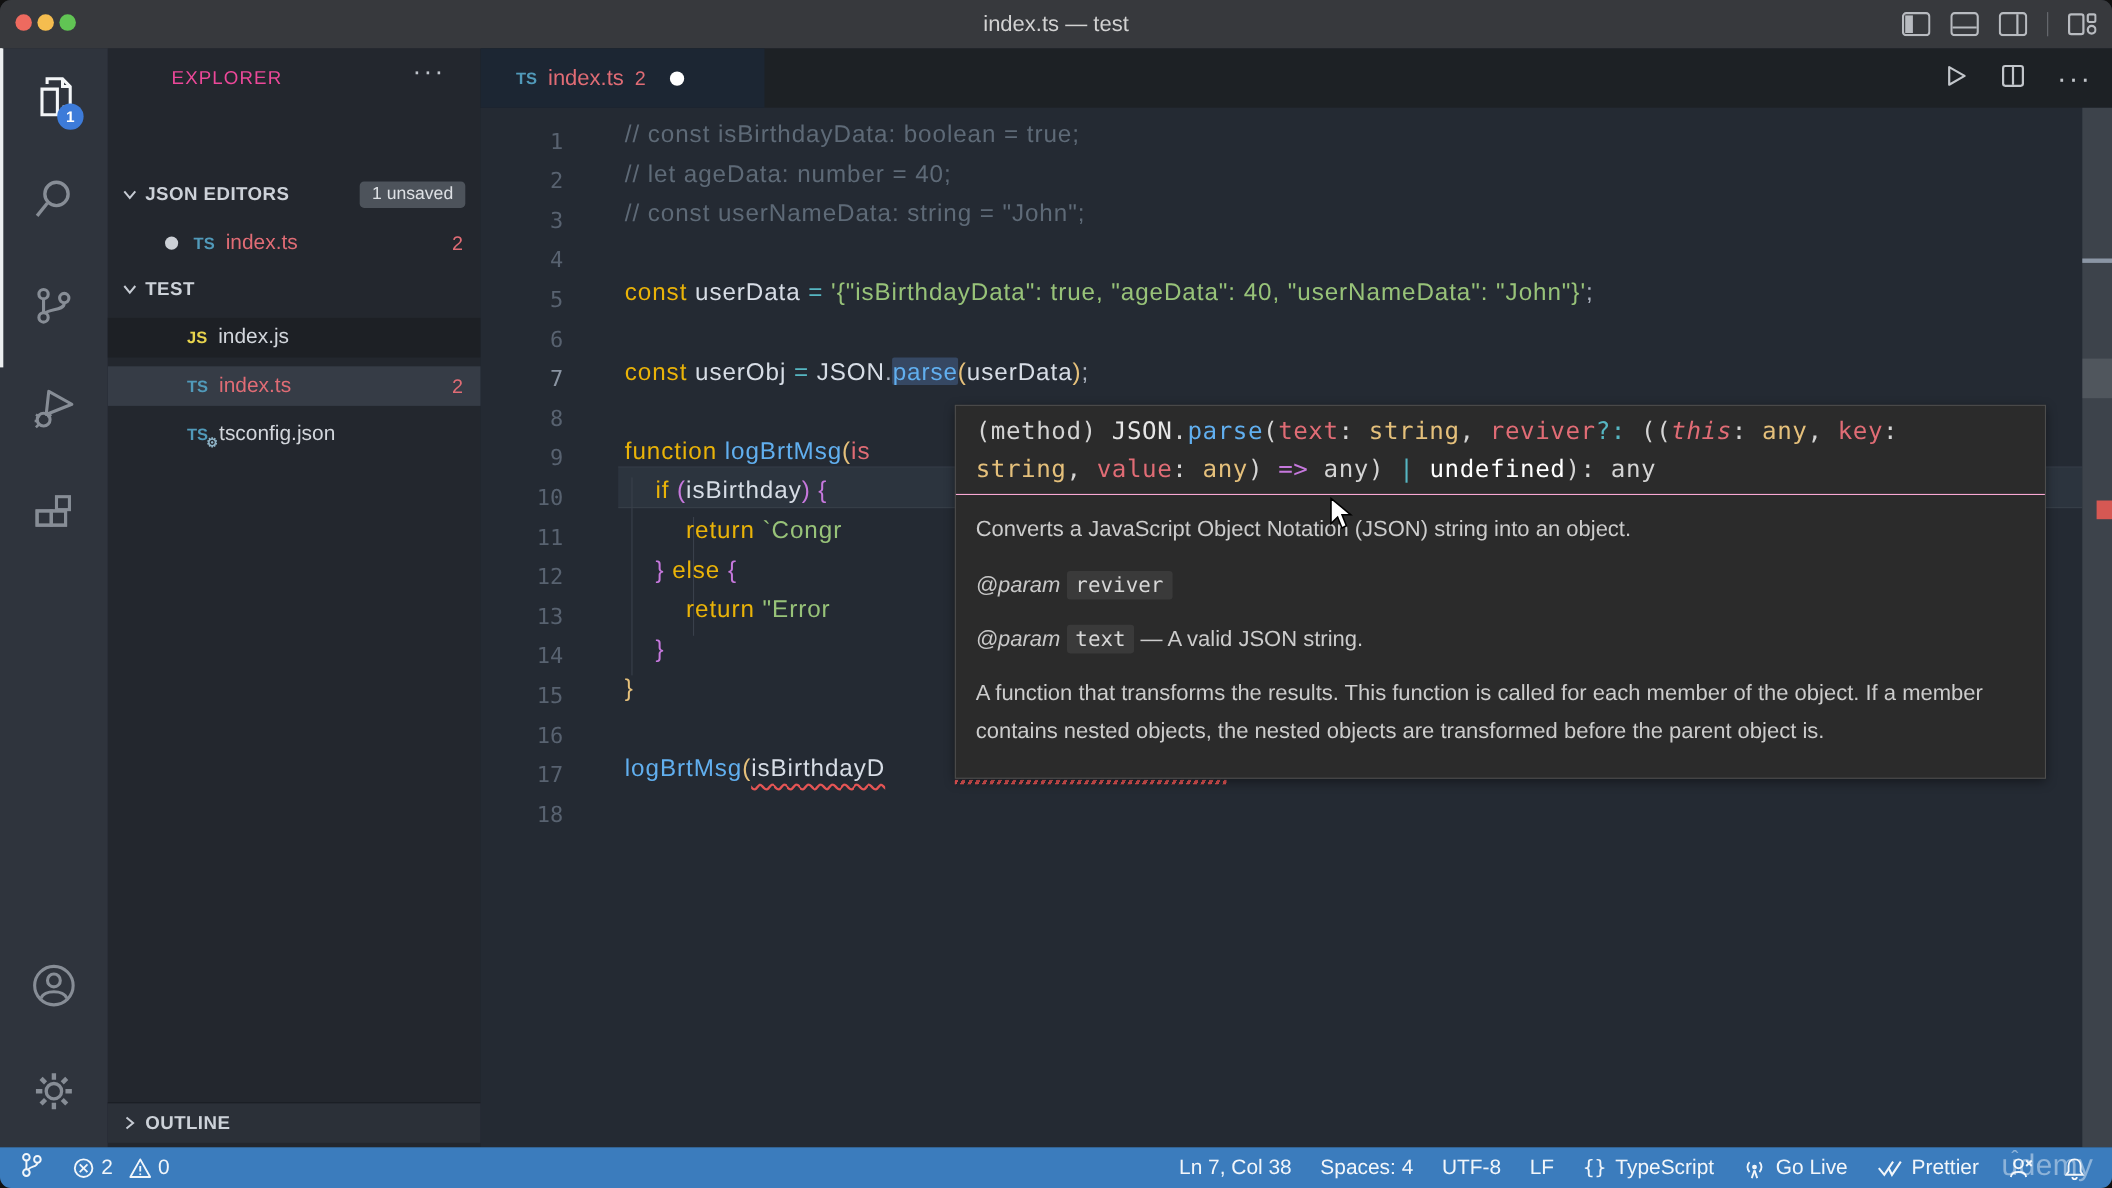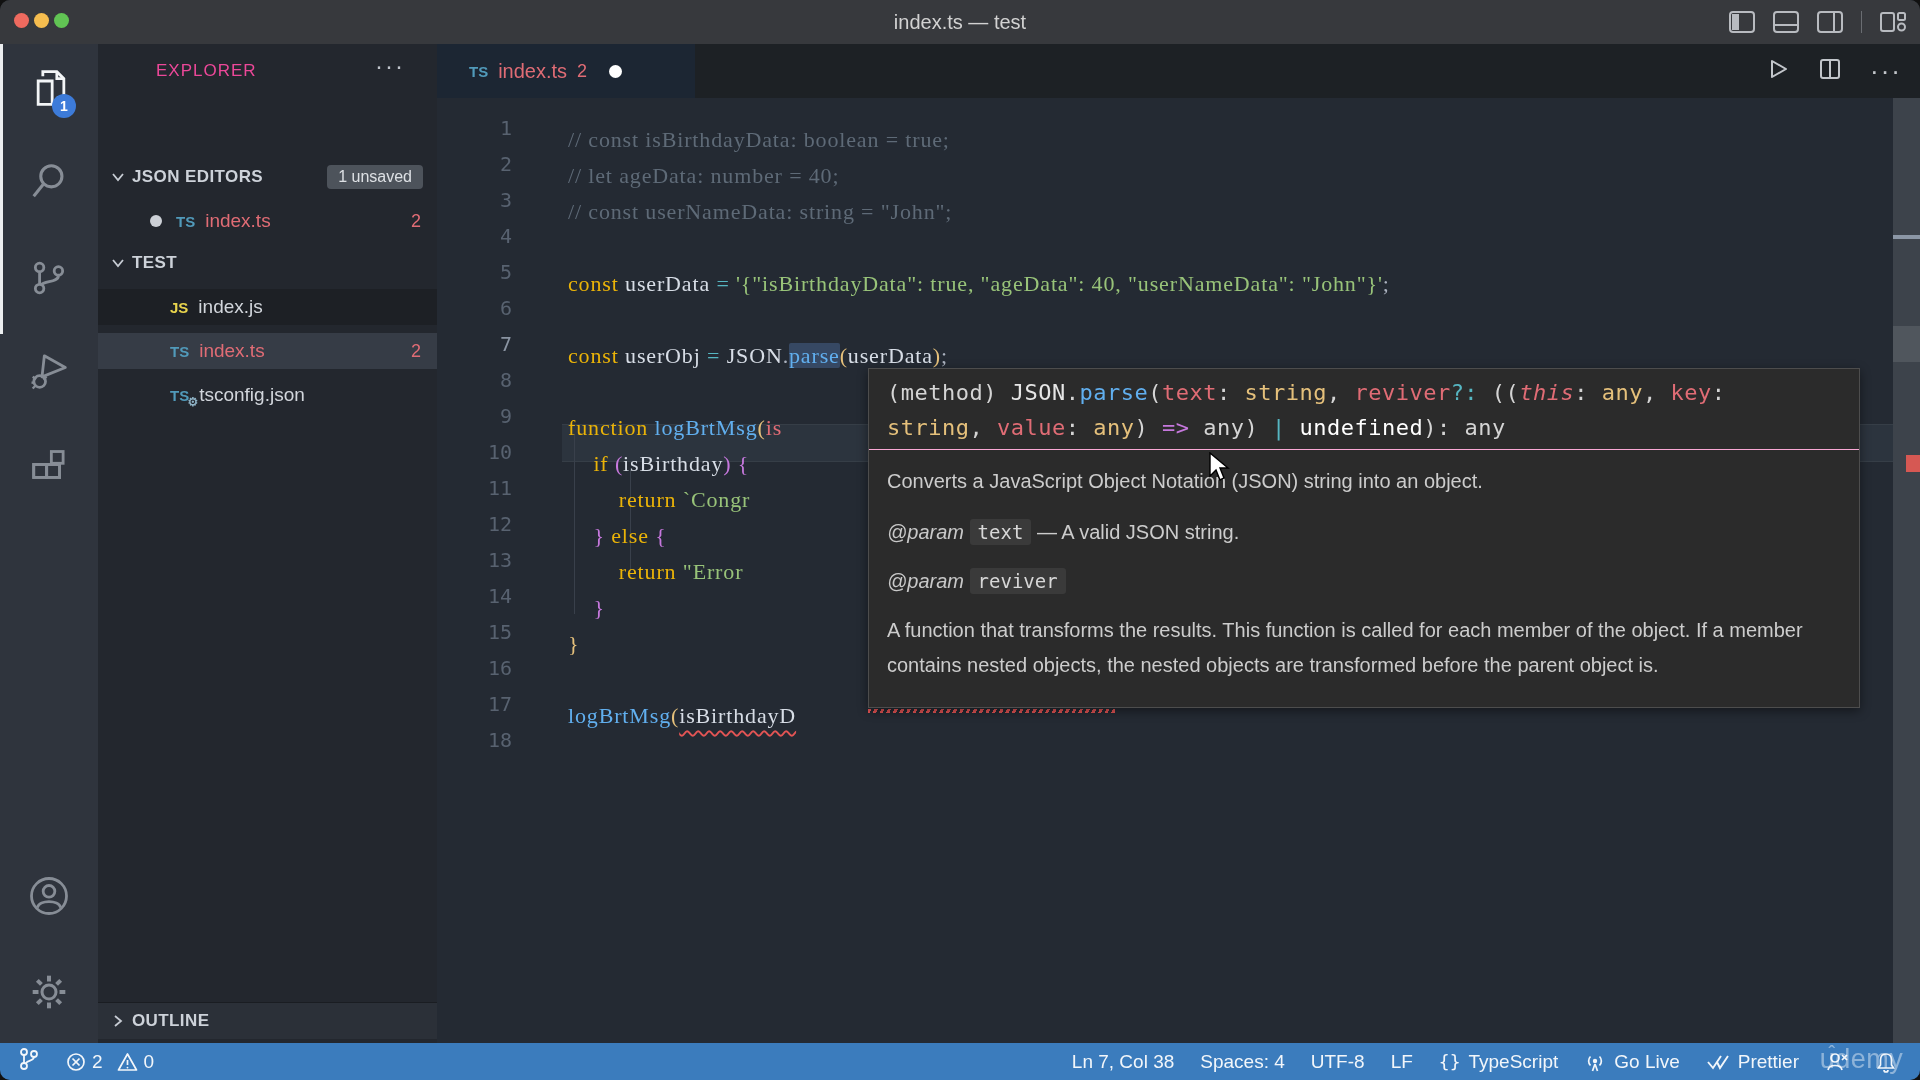--- a/index.html
+++ b/index.html
@@ -50,21 +50,21 @@
   .tab .tnum{color:#e06c75;font-size:18px;margin-left:10px;}
   .tab .tdot{width:13px;height:13px;border-radius:50%;background:#fff;margin-left:22px;}
   .ed-actions{position:absolute;right:18px;top:0;height:54px;display:flex;align-items:center;gap:28px;color:#c2c6cb;}
   .editor{position:absolute;left:437px;top:98px;width:1483px;height:945px;background:#242a33;overflow:hidden;}
   .curline{position:absolute;left:125px;top:326px;width:1331px;height:36px;background:rgba(160,180,210,0.07);
            border-top:1px solid rgba(255,255,255,0.05);border-bottom:1px solid rgba(255,255,255,0.05);}
   .gutter{position:absolute;left:0;top:12px;width:75px;}
   .gutter .ln{height:36px;line-height:36px;text-align:right;color:#586270;font-size:20px;
               font-family:"DejaVu Sans Mono",monospace;}
   .gutter .ln.cur{color:#8a94a2;}
-  .code{position:absolute;left:131px;top:24px;white-space:pre;font-family:Liberation Serif, serif;
+  .code{position:absolute;left:131px;top:6px;white-space:pre;font-family:Liberation Sans, sans-serif;
         font-size:22px;letter-spacing:0.85px;}
   .code .cl{height:36px;line-height:36px;}
   .s-cm{color:#5e6a77;} .s-kw{color:#eab308;} .s-var{color:#d7dde6;} .s-op{color:#56b6c2;}
   .s-str{color:#98c379;} .s-fn{color:#61afef;} .s-py{color:#e5c07b;} .s-pp{color:#c678dd;}
   .s-pl{color:#abb2bf;} .s-par{color:#e06c75;}
   .s-hl{background:rgba(90,130,190,0.35);border-radius:2px;}
   .s-err{text-decoration:underline wavy #e45454 2px;text-underline-offset:7px;}
   .cursor{position:absolute;left:652px;top:330px;width:2px;height:29px;background:#e8ecf2;}
   .iguide{position:absolute;width:1px;background:#39404b;}
   .squiggle-strip{position:absolute;left:868px;top:709px;width:247px;height:4px;
@@ -341,26 +341,26 @@
 
   <div class="tooltip">
     <div class="tt-sig" id="tt-sig">
         <div class="sl"><span class="t-pl">(method) </span><span class="t-var">JSON</span><span class="t-pl">.</span><span class="t-fn">parse</span><span class="t-pl">(</span><span class="t-par">text</span><span class="t-pl">: </span><span class="t-ty">string</span><span class="t-pl">, </span><span class="t-par">reviver</span><span class="t-tc">?:</span><span class="t-pl"> ((</span><span class="t-ti">this</span><span class="t-pl">: </span><span class="t-ty">any</span><span class="t-pl">, </span><span class="t-par">key</span><span class="t-pl">:</span></div>
         <div class="sl"><span class="t-ty">string</span><span class="t-pl">, </span><span class="t-par">value</span><span class="t-pl">: </span><span class="t-ty">any</span><span class="t-pl">) </span><span class="t-tp">=&gt;</span><span class="t-pl"> any) </span><span class="t-tc">|</span><span class="t-pl"> </span><span class="t-tu">undefined</span><span class="t-pl">): any</span></div>
       </div>
     <div class="tt-body">
       <div class="tt-desc">Converts a JavaScript Object Notation (JSON) string into an object.</div>
       <div class="tt-param">
         <span class="at-param">@param</span>
+        <span class="code-chip">reviver</span>
+      </div>
+      <div class="tt-param">
+        <span class="at-param">@param</span>
         <span class="code-chip">text</span>
         <span>— A valid JSON string.</span>
-      </div>
-      <div class="tt-param">
-        <span class="at-param">@param</span>
-        <span class="code-chip">reviver</span>
       </div>
       <div class="tt-revdesc">A function that transforms the results. This function is called for each member of the object. If a member contains nested objects, the nested objects are transformed before the parent object is.</div>
     </div>
   </div>
 
   <div class="mouse-cursor">
     <svg width="22" height="30" viewBox="0 0 22 30">
         <polygon points="2,1 2,24 8,18 12,28 16,26 12,16 20,16" fill="#fff" stroke="#000" stroke-width="1.4"></polygon>
       </svg>
   </div>

